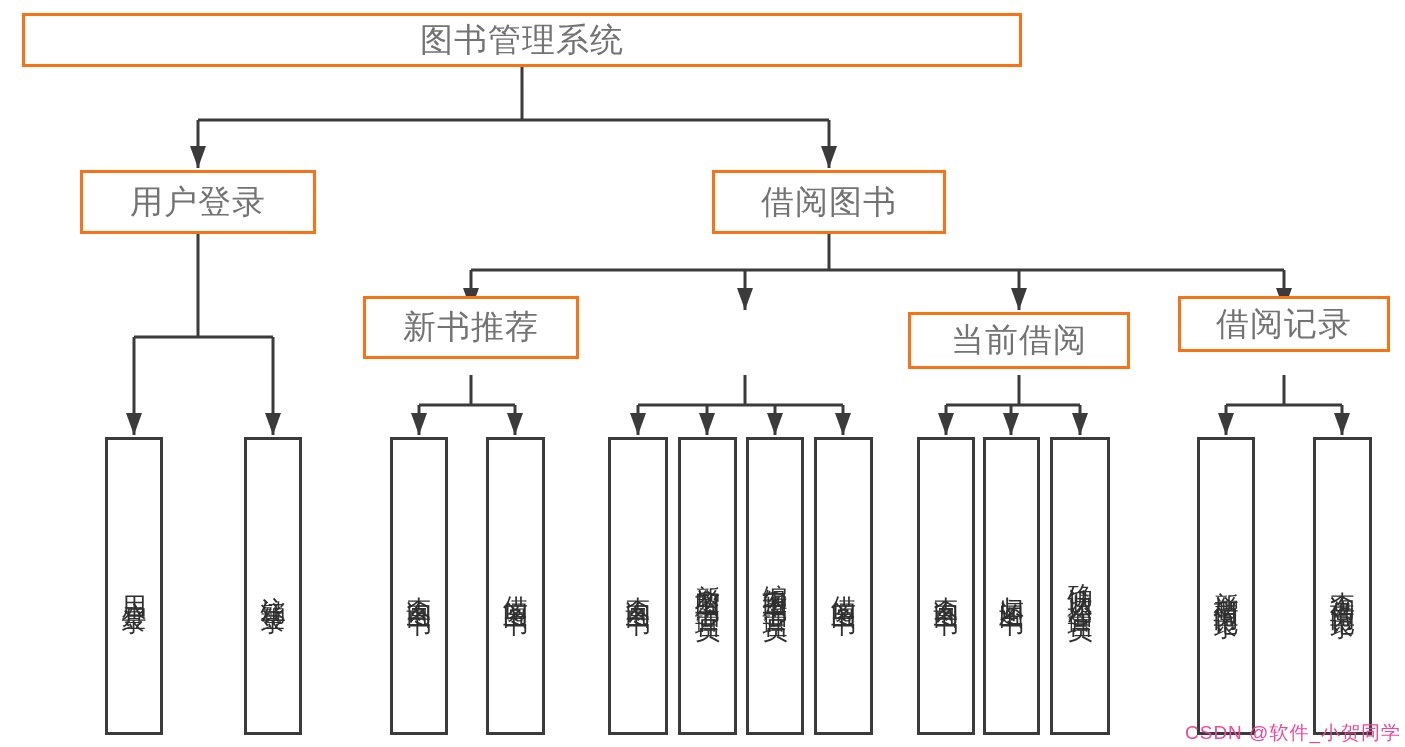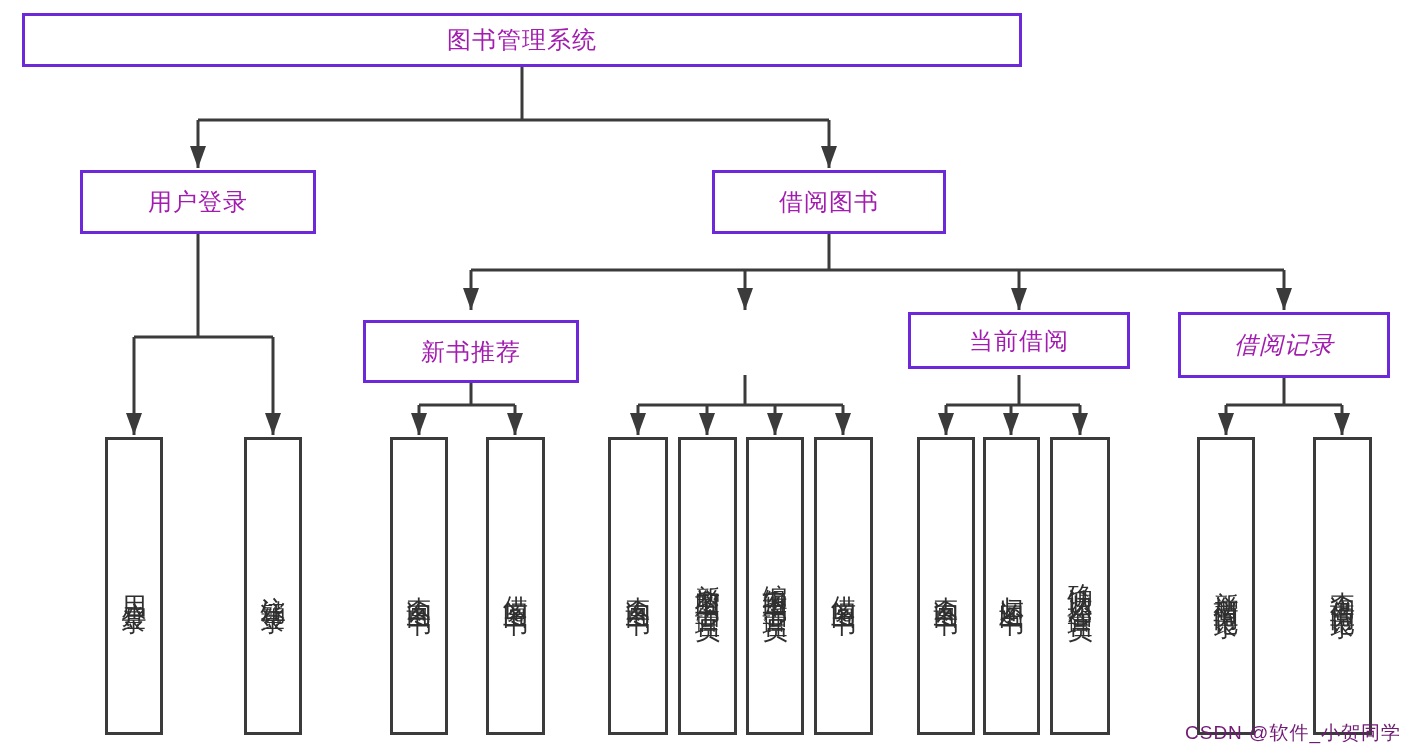--- a/index.html
+++ b/index.html
@@ -17,27 +17,27 @@
   }
   #connector-svg {
     position: absolute;
     left: 0; top: 0;
     width: 1405px;
     height: 747px;
   }
   .hbox {
     position: absolute;
     box-sizing: border-box;
-    border: 3px solid #6d28d9;
+    border: 3px solid #f97316;
     background: #ffffff;
     display: flex;
     align-items: center;
     justify-content: center;
-    font-size: 24px;
-    color: #a21caf;
+    font-size: 33px;
+    color: #737373;
     letter-spacing: 1px;
     white-space: nowrap;
   }
   .leaf {
     position: absolute;
     top: 437px;
     height: 298px;
     box-sizing: border-box;
     border: 3px solid #3b3b3b;
     background: #ffffff;
@@ -49,21 +49,21 @@
     font-size: 25px;
     letter-spacing: 5px;
     color: #2f2f2f;
     line-height: 1;
   }
   .watermark {
     position: absolute;
     left: 1185px;
     top: 720px;
     font-size: 19px;
-    color: #701a75;
+    color: #ec4899;
     letter-spacing: 1px;
     white-space: nowrap;
   }
 </style>
 </head>
 <body>
 
 <div id="canvas">
 
   <svg id="connector-svg" viewBox="0 0 1405 747" xmlns="http://www.w3.org/2000/svg">
@@ -102,23 +102,23 @@
       <line x1="1226" y1="405" x2="1226" y2="435" marker-end="url(#ah)"></line>
       <line x1="1342" y1="405" x2="1342" y2="435" marker-end="url(#ah)"></line>
     </g>
   </svg>
 
   <div class="hbox" style="left:22px; top:13px; width:1000px; height:54px;">图书管理系统</div>
 
   <div class="hbox" style="left:80px; top:170px; width:236px; height:64px;">用户登录</div>
   <div class="hbox" style="left:712px; top:170px; width:234px; height:64px;">借阅图书</div>
 
-  <div class="hbox" style="left:363px; top:320px; width:216px; height:63px;">新书推荐</div>
+  <div class="hbox" style="left:363px; top:296px; width:216px; height:63px;">新书推荐</div>
   <div class="hbox" style="left:908px; top:312px; width:222px; height:57px;">当前借阅</div>
-  <div class="hbox" style="left:1178px; top:312px; width:212px; height:66px;font-style:italic;">借阅记录</div>
+  <div class="hbox" style="left:1178px; top:296px; width:212px; height:56px;">借阅记录</div>
 
   <div class="leaf" style="left:105px; width:58px;">用户登录</div>
   <div class="leaf" style="left:244px; width:58px;">注销登录</div>
 
   <div class="leaf" style="left:390px; width:58px;">查询图书</div>
   <div class="leaf" style="left:486px; width:59px;">借阅图书</div>
 
   <div class="leaf" style="left:608px; width:60px;">查询图书</div>
   <div class="leaf" style="left:678px; width:59px;">新增图书（管理员）</div>
   <div class="leaf" style="left:746px; width:58px;">编辑图书（管理员）</div>

